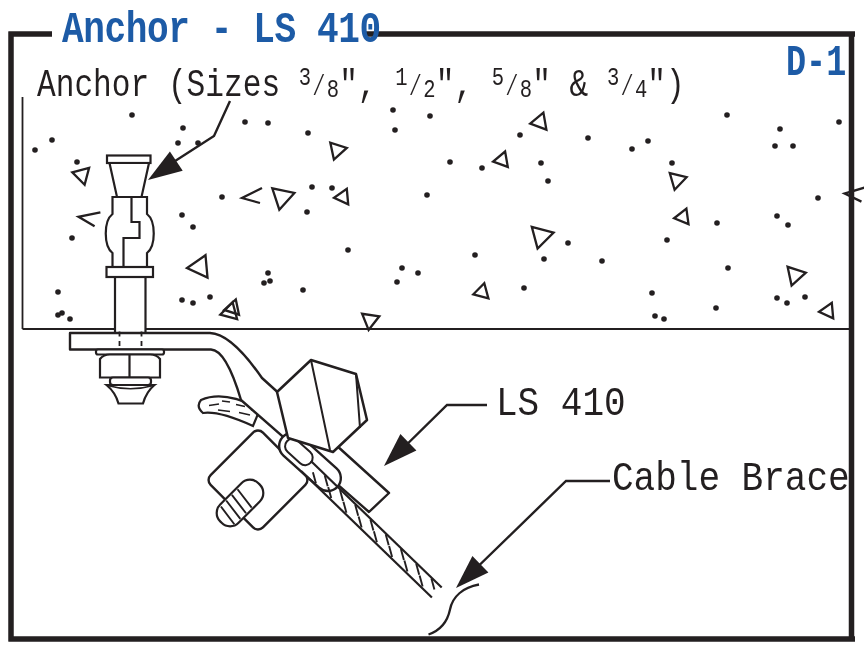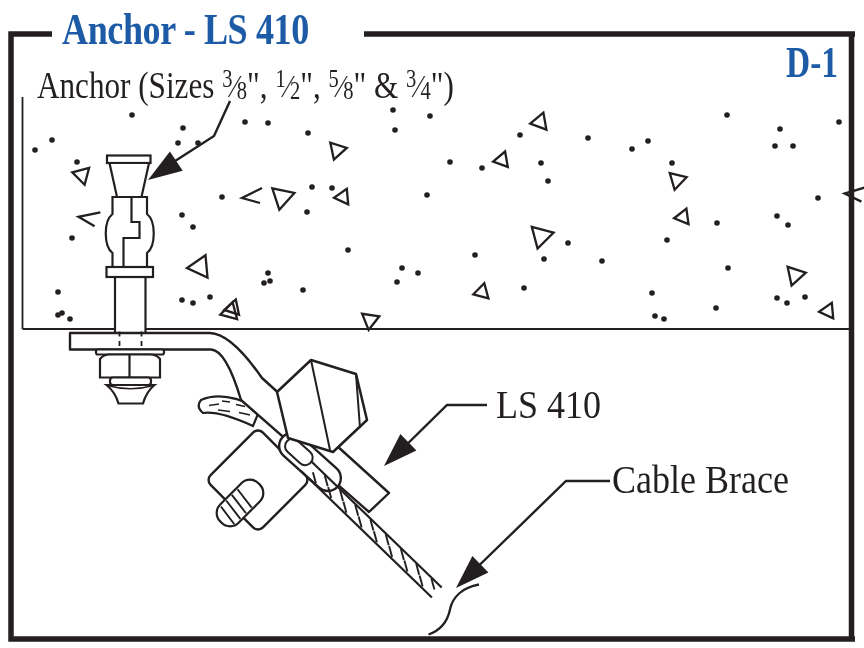--- a/index.html
+++ b/index.html
@@ -1,19 +1,19 @@
 <!DOCTYPE html>
 <html style="--accent: #1d5ba6; --ink: #231f20; --paper: #ffffff;"><head>
 <meta charset="utf-8">
 <style>
   :root{ --ink:#231f20; --accent:#1d5ba6; --paper:#ffffff; }
   html,body{margin:0;padding:0;background:#fff;}
   .stage{
     position:relative;width:864px;height:648px;background:var(--paper);
-    font-family:Liberation Serif, serif;overflow:hidden;
+    font-family:Liberation Mono, monospace;overflow:hidden;
   }
   .stage svg{position:absolute;left:0;top:0;}
   .txt{position:absolute;white-space:nowrap;line-height:1;color:var(--ink);}
   .title{
     left:62px;top:8px;font-size:44px;font-weight:bold;color:var(--accent);
     transform:scaleX(.82);transform-origin:0 0;letter-spacing:-.5px;
   }
   .sheet-no{
     left:786px;top:41px;font-size:44px;font-weight:bold;color:var(--accent);
     transform:scaleX(.76);transform-origin:0 0;

